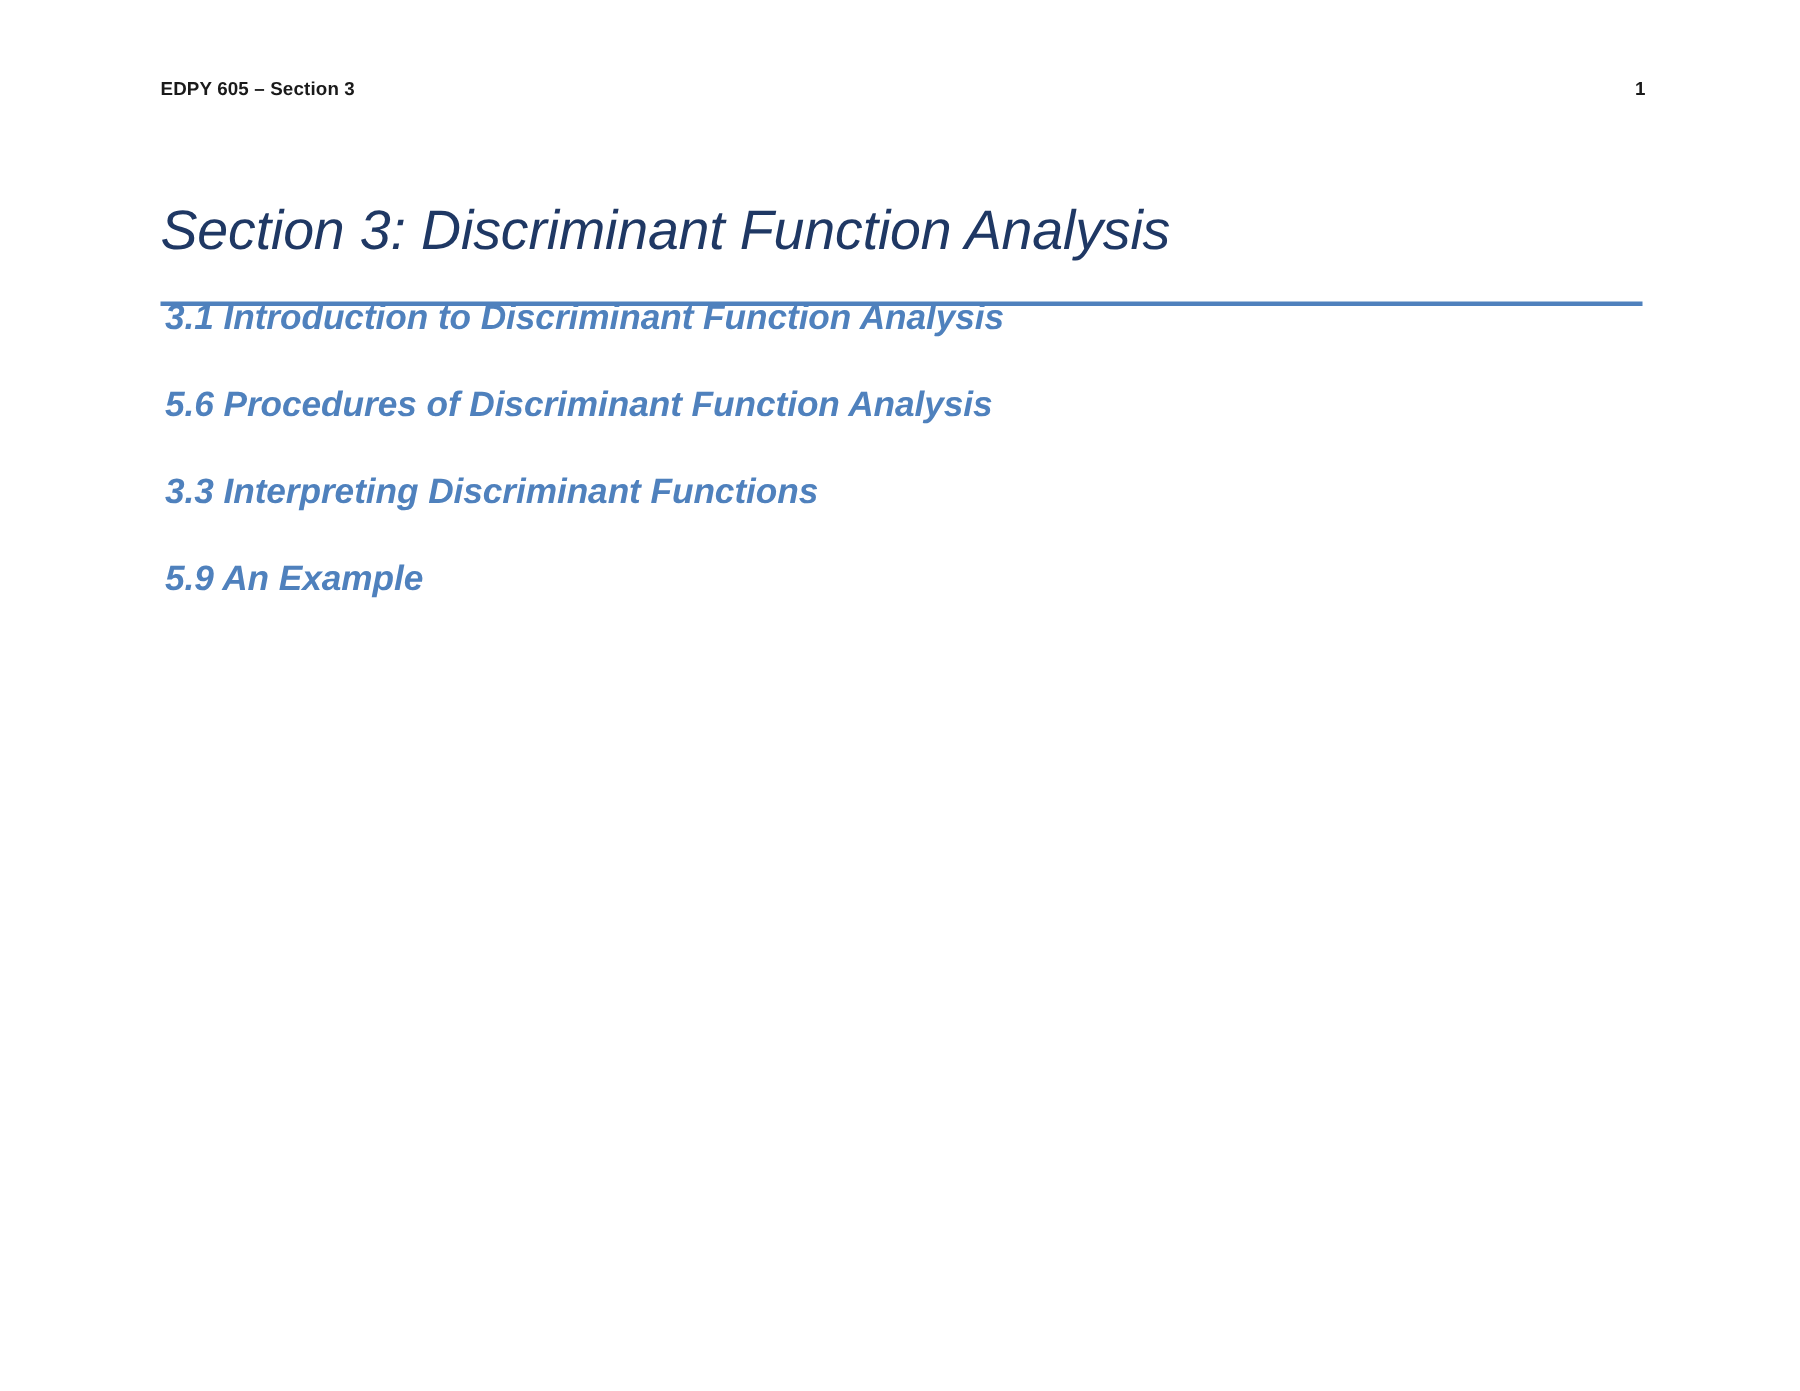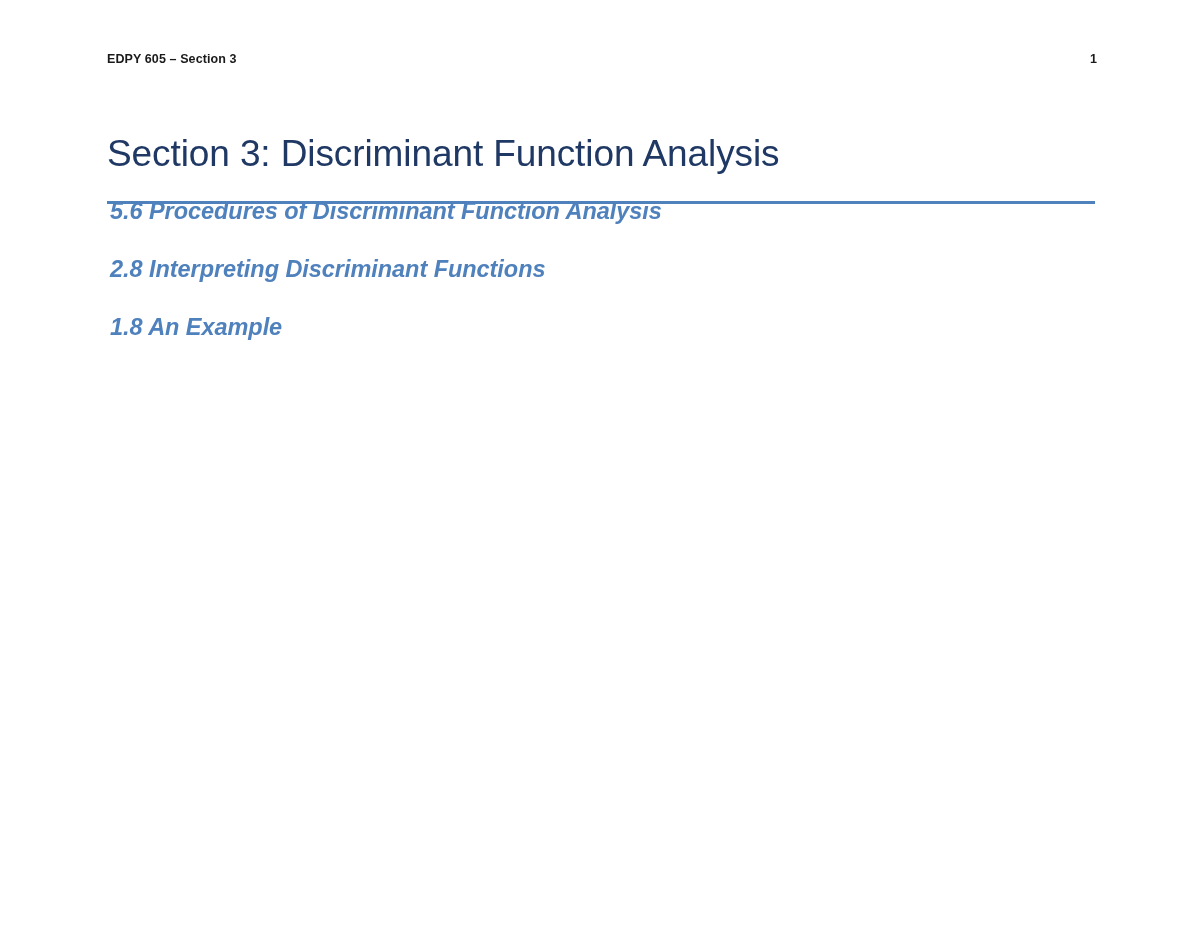--- a/index.html
+++ b/index.html
@@ -58,20 +58,21 @@
     width: 988px;
   }
 
   .doc-title {
     font-size: 37px;
     font-weight: normal;
     color: #1F3864;
     line-height: 1.22;
     letter-spacing: -0.1px;
     white-space: nowrap;
+    font-style: italic;
   }
 
   .title-rule {
     margin-top: 13px;
     width: 988px;
     height: 3px;
     background: #4F81BD;
   }
 
   
@@ -106,23 +107,26 @@
     <span class="header-page-number">1</span>
   </div>
 
   <div class="title-block">
     <h1 class="doc-title">Section 3: Discriminant Function Analysis</h1>
     <div class="title-rule"></div>
   </div>
 
   <ul class="toc-list">
     <li class="toc-item">
+      <span>3.1 Introduction to Discriminant Function Analysis</span>
+    </li>
+    <li class="toc-item">
       <span>5.6 Procedures of Discriminant Function Analysis</span>
     </li>
     <li class="toc-item">
-      <span>2.8 Interpreting Discriminant Functions</span>
+      <span>3.3 Interpreting Discriminant Functions</span>
     </li>
     <li class="toc-item">
-      <span>1.8 An Example</span>
+      <span>5.9 An Example</span>
     </li>
   </ul>
 
 </div>
 
 </body></html>

